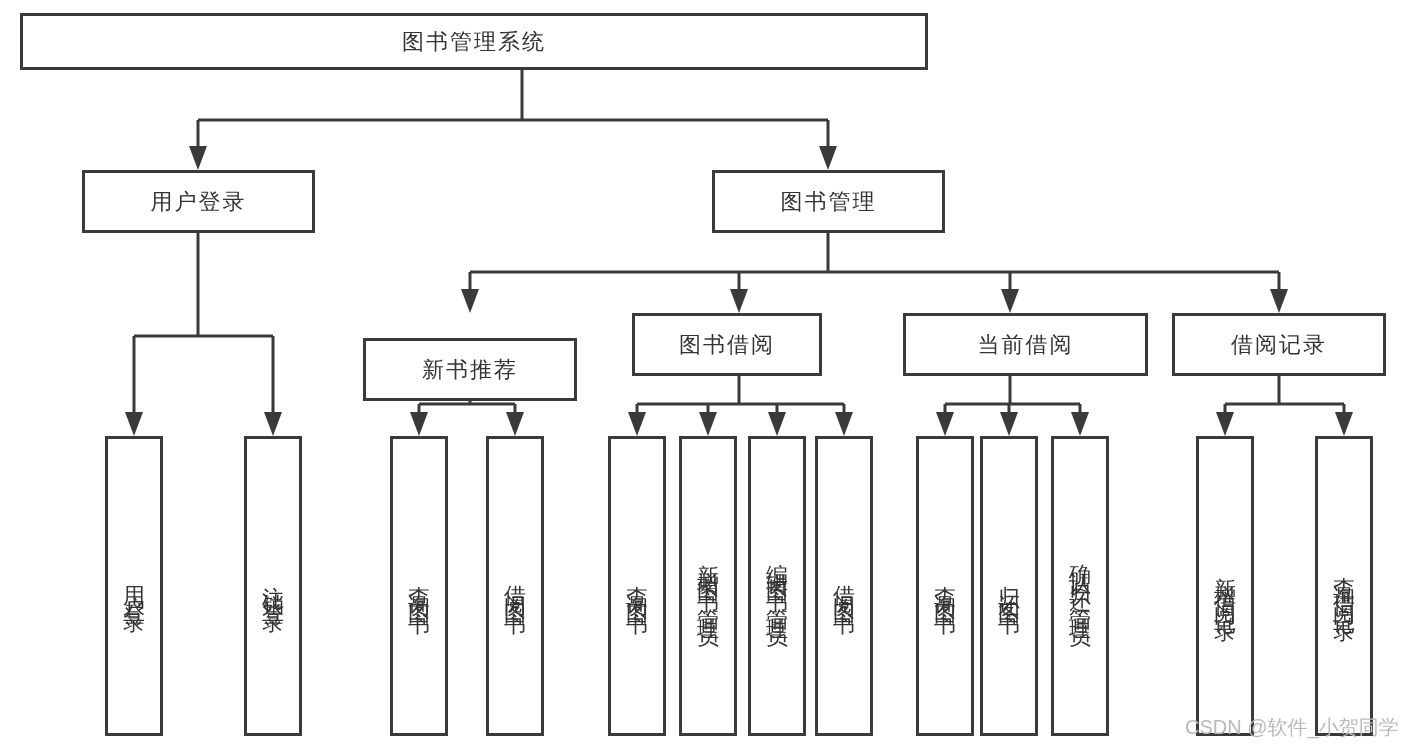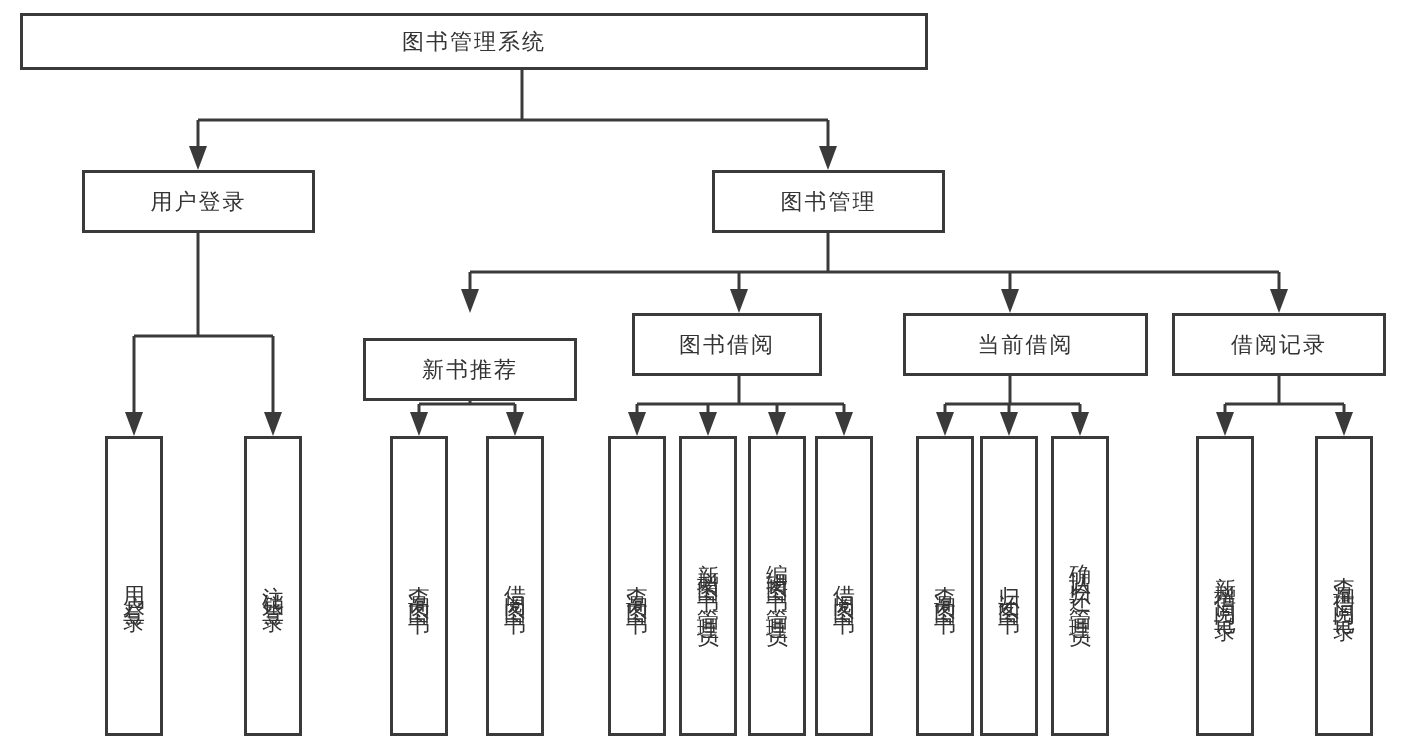--- a/index.html
+++ b/index.html
@@ -217,14 +217,15 @@
     <span>确认归还（管理员）</span>
   </div>
 
   <div class="box v" style="left:1196px;top:436px;">
     <span>新增借阅记录</span>
   </div>
   <div class="box v" style="left:1315px;top:436px;">
     <span>查询借阅记录</span>
   </div>
 
+  <div class="watermark">CSDN @软件_小贺同学</div>
 
 </div>
 
 </body></html>

